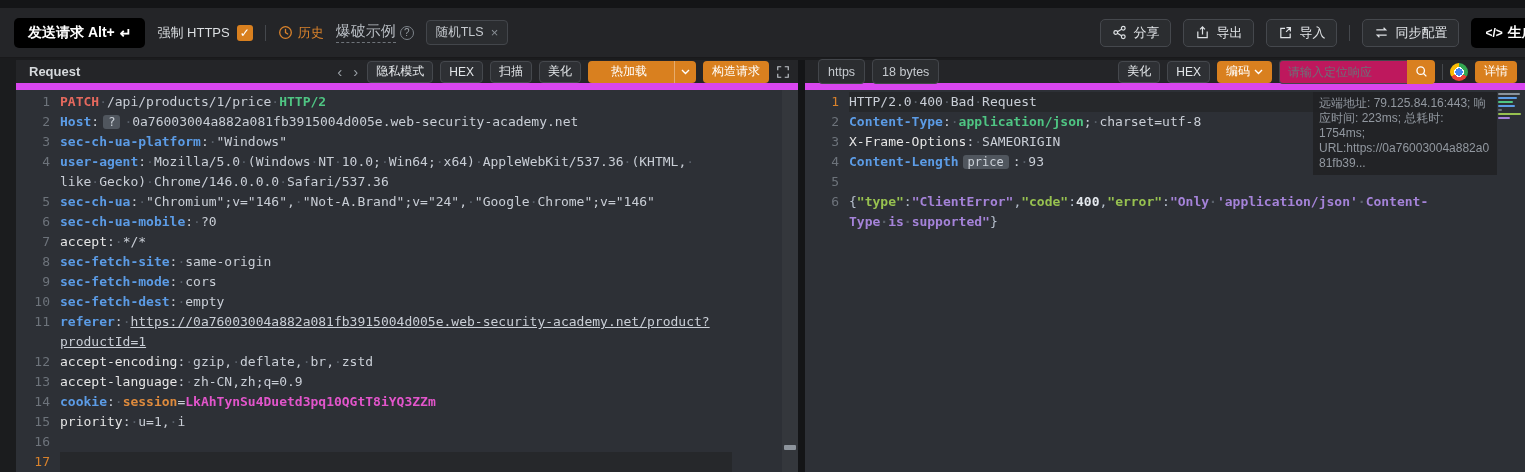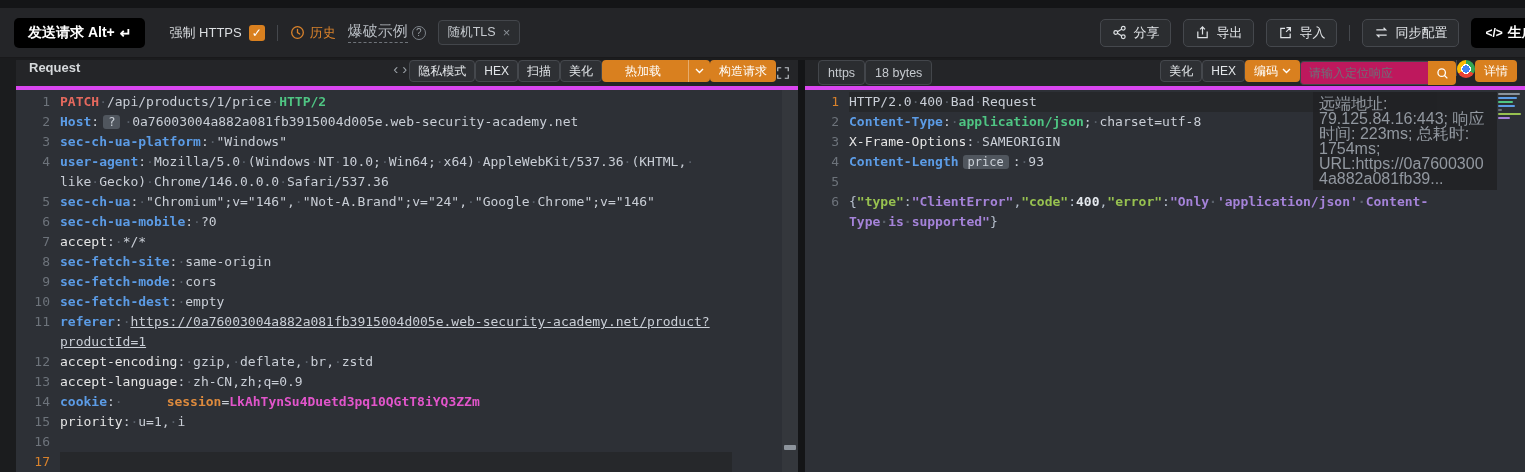--- a/index.html
+++ b/index.html
@@ -7,41 +7,41 @@
   body { background:#1b1c1e; font-family:"Liberation Sans", sans-serif; position:relative; }
 
   
   .top-strip { position:absolute; left:0; top:0; width:1525px; height:8px; background:#141517; }
   .toolbar { position:absolute; left:0; top:8px; width:1525px; height:50px; background:#242528;
              border-bottom:1px solid #19191b; display:flex; align-items:center; padding:0 0 0 14px; gap:12px; }
   .btn-orange { background:#000000; color:#fff; border:none; border-radius:5px; height:30px;
                 padding:0 14px; font-size:14px; font-weight:bold; display:inline-flex; align-items:center; gap:5px; cursor:pointer; white-space:nowrap; }
   .btn-dark { background:#2b2d30; color:#e2e5e8; border:1px solid #45484d; border-radius:5px; height:28px;
               padding:0 11px; font-size:13px; display:inline-flex; align-items:center; gap:6px; cursor:pointer; white-space:nowrap; }
-  .chk-row { display:flex; align-items:center; gap:7px; color:#dcdfe2; font-size:13px;margin-left:12px; }
+  .chk-row { display:flex; align-items:center; gap:7px; color:#dcdfe2; font-size:13px; }
   .checkbox { width:16px; height:16px; background:#d9801f; border-radius:3px; color:#fff; font-size:12px;
               display:flex; align-items:center; justify-content:center; cursor:pointer; }
   .v-div { width:1px; height:16px; background:#45484d; }
   .link-orange { color:#d9822b; font-size:13px; display:inline-flex; align-items:center; gap:5px; cursor:pointer; }
   .link-plain { color:#b9bec4; font-size:15px; border-bottom:1px dashed #6f747a; padding-bottom:1px; cursor:pointer; }
   .qmark { width:14px; height:14px; border:1px solid #7d838a; border-radius:50%; color:#9aa0a6; font-size:10px;
            display:inline-flex; align-items:center; justify-content:center; margin-left:4px; }
   .tag { background:#2b2d30; border:1px solid #43464b; border-radius:4px; height:25px; padding:0 9px;
          color:#c6cacf; font-size:12.5px; display:inline-flex; align-items:center; gap:7px; }
   .tag .x { color:#8a9096; font-size:13px; cursor:pointer; }
   .toolbar-spacer { flex:1; }
   .gen-btn { margin-right:-38px; }
 
   
   .panel { position:absolute; top:60px; height:412px; background:#2d3036; }
   .panel-req { left:16px; width:782px; }
   .panel-div { position:absolute; left:798px; top:60px; width:7px; height:412px; background:#141517; }
   .panel-resp { left:805px; width:720px; }
-  .panel-head { height:30px; background:#242528; border-bottom:4px solid #d946ef; display:flex;
-                padding:0 8px 0 13px; }
+  .panel-head { height:30px; background:#242528; border-bottom:7px solid #d946ef; display:flex;
+                align-items:center; padding:0 8px 0 13px; gap:7px; }
   .panel-title { color:#d6d9dc; font-size:13px; font-weight:bold; }
   .head-spacer { flex:1; }
   .btn-sm { background:#2e3034; color:#e3e6e9; border:1px solid #45484d; border-radius:4px; height:22px;
             padding:0 8px; font-size:12px; display:inline-flex; align-items:center; gap:4px; cursor:pointer; white-space:nowrap; }
   .btn-sm-orange { background:#d9801f; color:#fff; border:none; border-radius:4px; height:22px;
                    padding:0 9px; font-size:12px; display:inline-flex; align-items:center; gap:4px; cursor:pointer; white-space:nowrap; }
   .split { padding:0; }
   .split .seg { padding:0 23px; display:flex; align-items:center; height:100%; }
   .split .seg2 { border-left:1px solid rgba(255,255,255,.35); padding:0 6px; display:flex; align-items:center; height:100%; }
   .nav-ch { color:#9aa0a6; font-size:15px; cursor:pointer; padding:0 2px; }
@@ -68,33 +68,33 @@
   .panel-resp .ed-tx { width:588px; }
   .ed-row.active .ed-tx { background:#26282b; width:672px; }
   .panel-resp .ed-row.active .ed-tx { width:588px; }
   .ws { color:#5a616b; }
   .tk-m { color:#e5695e; font-weight:bold; }
   .tk-v { color:#4fc583; font-weight:bold; }
   .tk-h { color:#5c9ce6; font-weight:bold; }
   .tk-h2 { color:#e5e5e5; }
   .tk-t { color:#c9ced6; }
   .tk-u { color:#c9ced6; text-decoration:underline; }
-  .tk-ck { color:#dd8a3d; font-weight:bold;margin-left:44px; }
+  .tk-ck { color:#dd8a3d; font-weight:bold; }
   .tk-cv { color:#e255cb; font-weight:bold; }
   .tk-jk { color:#97c150; font-weight:bold; }
   .tk-js { color:#a583d9; font-weight:bold; }
   .tk-jn { color:#e3e7ec; font-weight:bold; }
   .tk-p { color:#b7c0ce; }
   .tk-b { background:#50565e; color:#ccd2d9; border-radius:3px; padding:0 5px; margin:0 4px; font-size:12px; }
 
   .scroll-track { position:absolute; right:0; top:0; bottom:0; width:16px; background:#34373c; }
   .scroll-thumb { position:absolute; left:2px; bottom:22px; width:12px; height:5px; background:#8d949c; border-radius:1px; cursor:pointer; }
 
   .resp-tooltip { position:absolute; right:28px; top:2px; width:184px; background:rgba(33,34,37,.93);
-                  color:#9298a0; font-size:16px; line-height:15px; padding:4px 6px; overflow-wrap:anywhere; z-index:5; }
+                  color:#9298a0; font-size:12px; line-height:15px; padding:4px 6px; overflow-wrap:anywhere; z-index:5; }
   .minimap { position:absolute; right:3px; top:3px; width:24px; display:flex; flex-direction:column; gap:2px; cursor:pointer; }
   .minimap i { display:block; height:2px; border-radius:1px; }
 
   svg { display:block; }
 </style>
 </head>
 <body>
 
 <div class="top-strip"></div>
 

